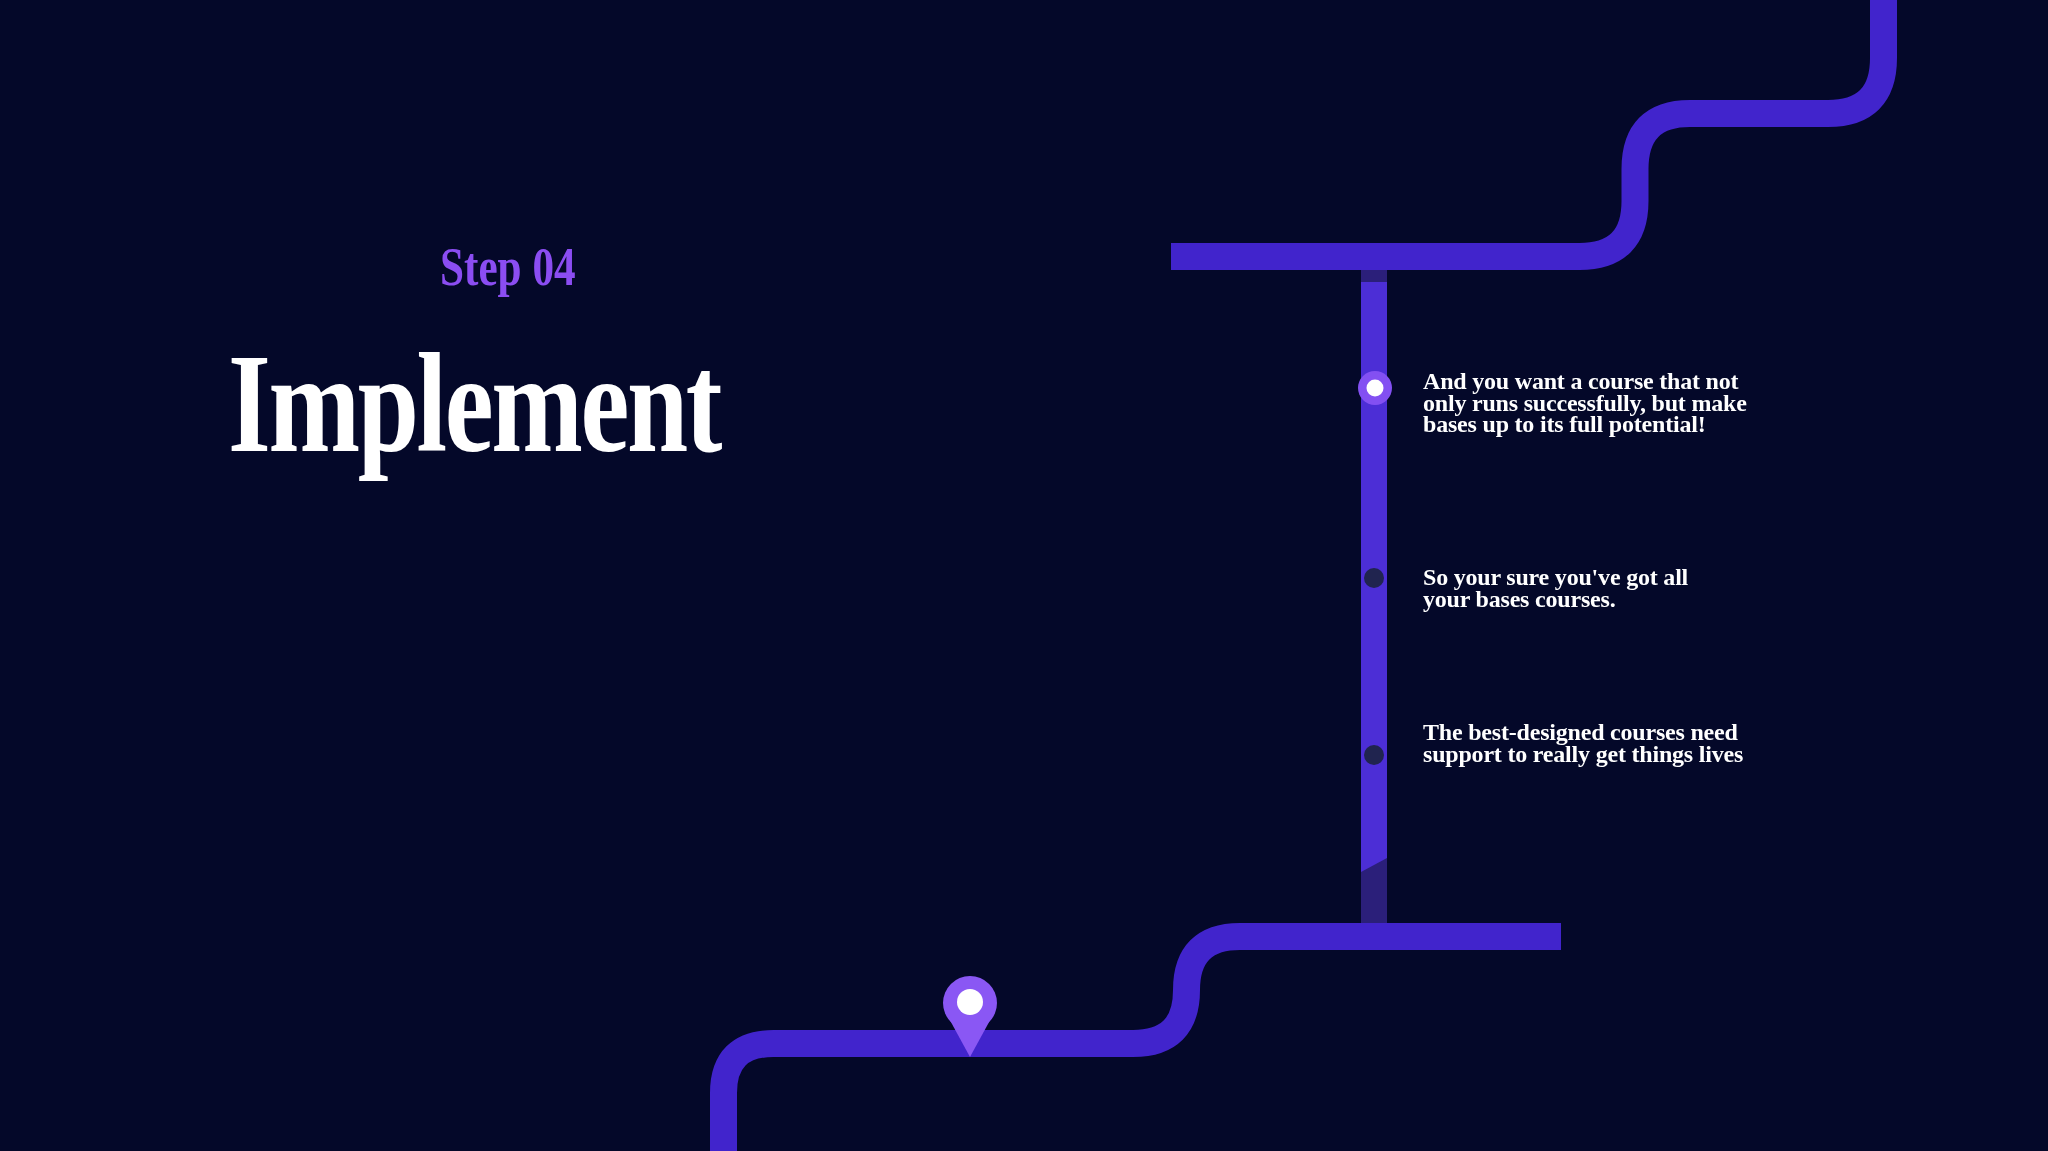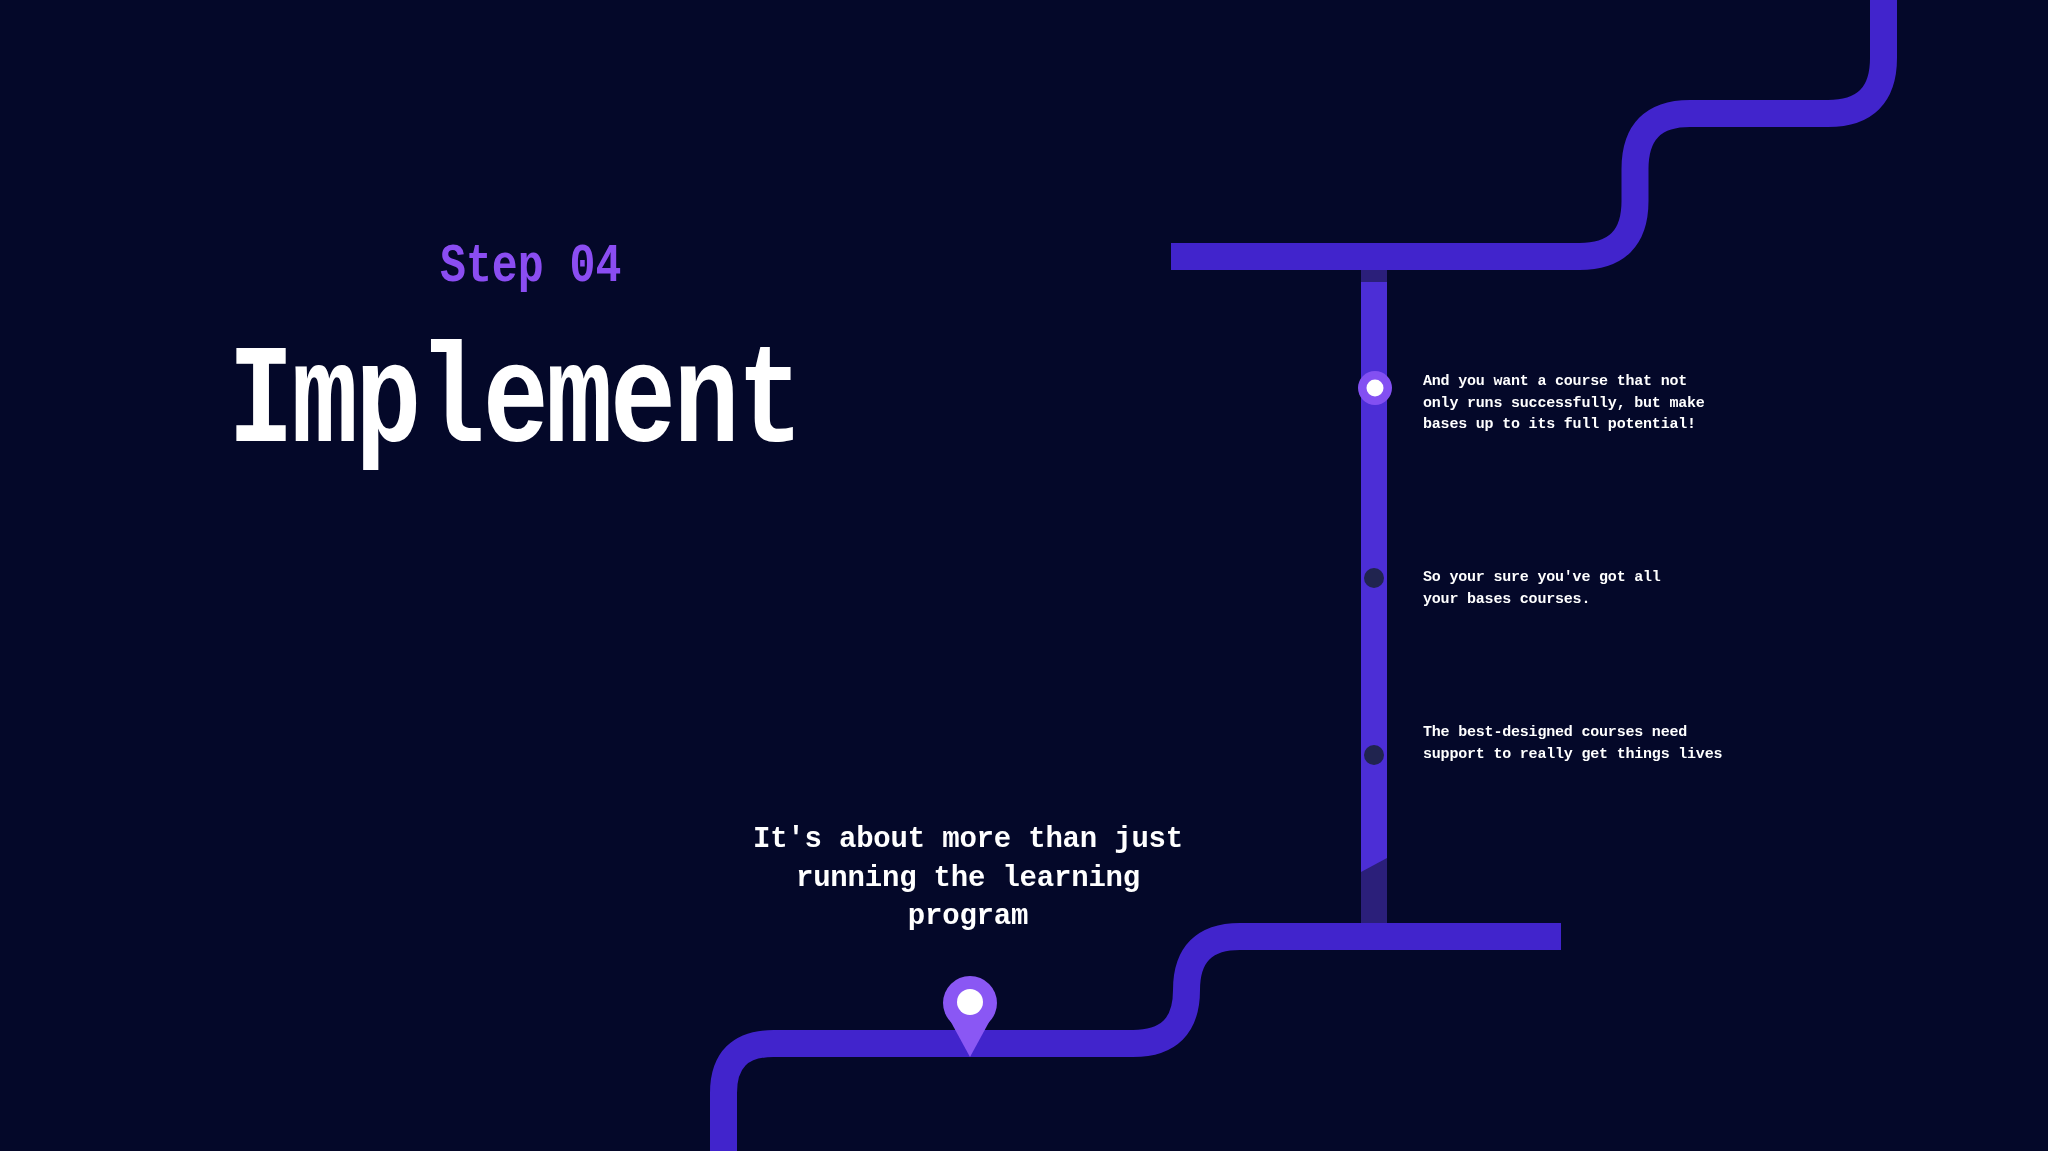--- a/index.html
+++ b/index.html
@@ -1,21 +1,21 @@
 <!DOCTYPE html>
 <html><head>
 <meta charset="utf-8">
 <style>
   html,body{margin:0;padding:0;background:#040829;}
   .stage{
     position:relative;
     width:2048px;height:1151px;
     overflow:hidden;
     background:#040829;
-    font-family:Liberation Mono, monospace;
+    font-family:Liberation Serif, serif;
   }
   svg.layer{position:absolute;left:0;top:0;width:2048px;height:1151px;}
   .step-label{
     position:absolute;left:440px;top:236px;
     font-size:54px;font-weight:bold;color:#8b4df2;
     transform:scaleX(.8);transform-origin:left top;
     white-space:nowrap;
   }
   .main-title{
     position:absolute;left:228px;top:333px;
@@ -25,21 +25,21 @@
     white-space:nowrap;
   }
   .subtitle{
     position:absolute;left:748px;top:821px;width:440px;
     text-align:center;color:#ffffff;
     font-size:29px;line-height:38.5px;font-weight:bold;letter-spacing:-0.2px;
   }
   .subtitle span{display:block;}
   .tl-item{
     position:absolute;left:1423px;width:330px;
-    color:#ffffff;font-size:15px;line-height:21.6px;
+    color:#ffffff;font-size:24px;line-height:21.6px;
     font-weight:bold;letter-spacing:-0.2px;
   }
   .tl-item span{display:block;}
   .tl-item-1{top:371px;}
   .tl-item-2{top:567px;}
   .tl-item-3{top:722px;}
 </style>
 </head>
 <body>
 
@@ -70,25 +70,20 @@
       <circle cx="970" cy="1003" r="27" fill="#8a57f4"></circle>
       <polygon points="946,1013 994,1013 970,1057" fill="#8a57f4"></polygon>
       <circle cx="970" cy="1002" r="13" fill="#ffffff"></circle>
     </g>
   </svg>
 
   <div class="step-label">Step 04</div>
 
   <div class="main-title">Implement</div>
 
-  <div class="subtitle">
-    <span>It's about more than just</span>
-    <span>running the learning</span>
-    <span>program</span>
-  </div>
 
   <div class="tl-item tl-item-1">
     <span>And you want a course that not</span>
     <span>only runs successfully, but make</span>
     <span>bases up to its full potential!</span>
   </div>
 
   <div class="tl-item tl-item-2">
     <span>So your sure you've got all</span>
     <span>your bases courses.</span>

